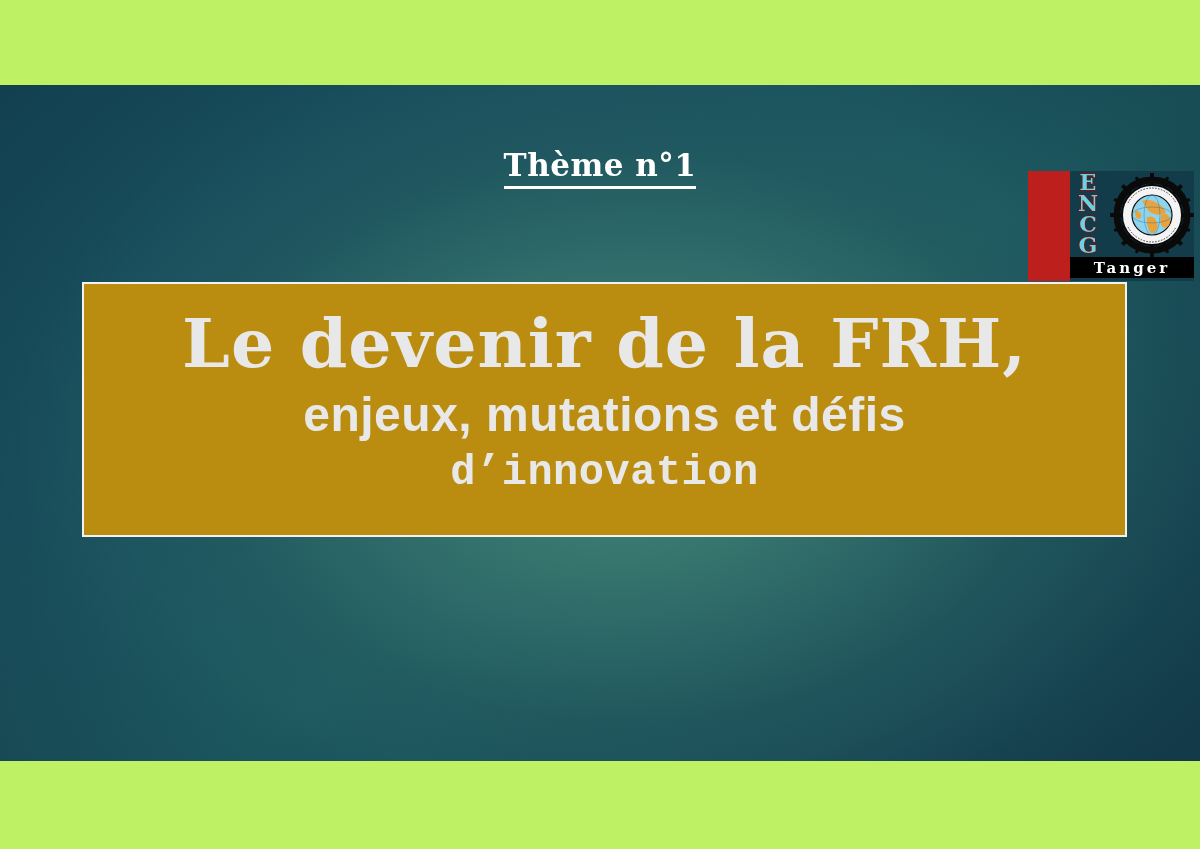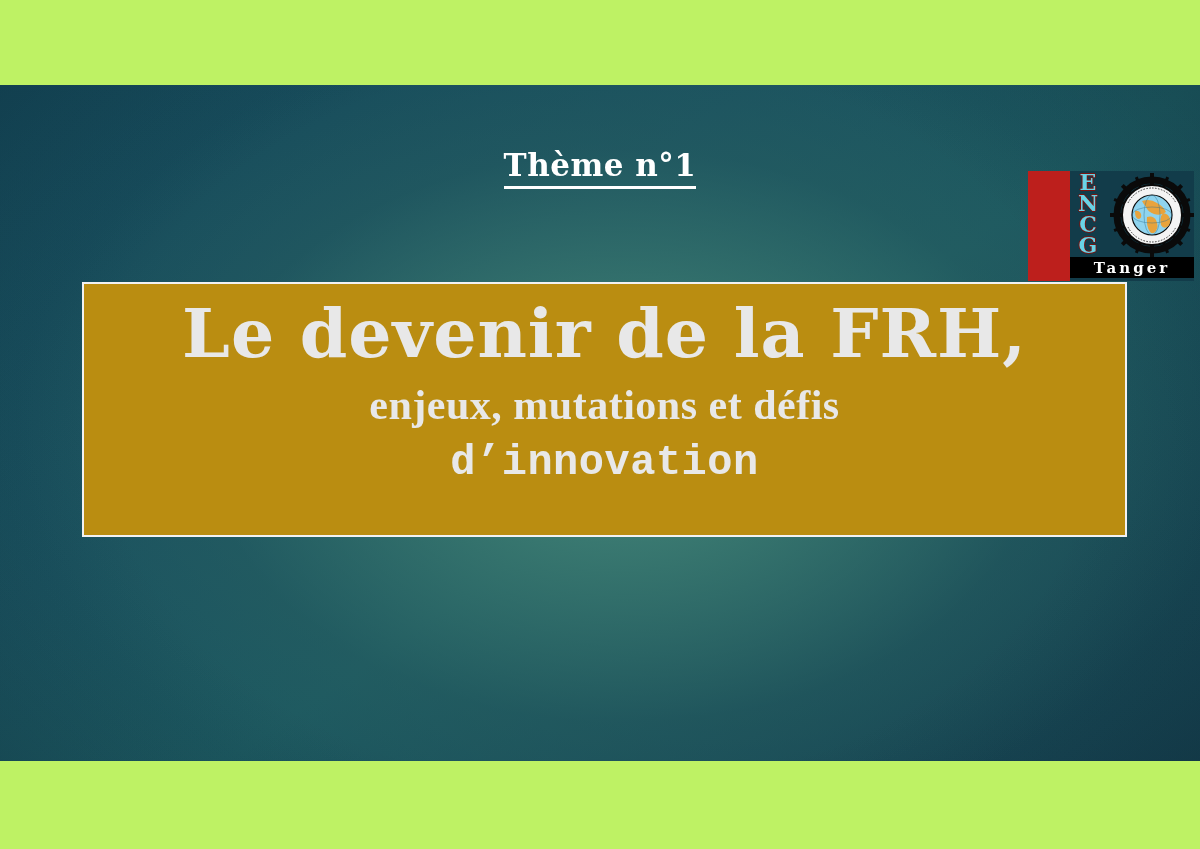--- a/index.html
+++ b/index.html
@@ -78,35 +78,35 @@
     top: 197px;
     width: 1045px;
     height: 255px;
     box-sizing: border-box;
     background: #ba8d11;
     border: 2px solid #f2f2f2;
     display: flex;
     flex-direction: column;
     align-items: center;
     justify-content: flex-start;
-    padding-top: 6px;
+    padding-top: 16px;
   }
   .title-line-1 {
     font-family: "DejaVu Serif", "Liberation Serif", serif;
     font-weight: bold;
     font-size: 68px;
     line-height: 86px;
     color: #e8e8e8;
     letter-spacing: 1px;
     white-space: nowrap;
   }
   .title-line-2 {
-    font-family: Liberation Serif, serif;
-    font-weight: bold;
-    font-size: 42px;
+    font-family: Liberation Sans, sans-serif;
+    font-weight: bold;
+    font-size: 48px;
     line-height: 58px;
     color: #e8e8e8;
     letter-spacing: 0.5px;
     white-space: nowrap;
   }
   .title-line-3 {
     font-family: Liberation Mono, monospace;
     font-weight: bold;
     font-size: 42px;
     line-height: 58px;

